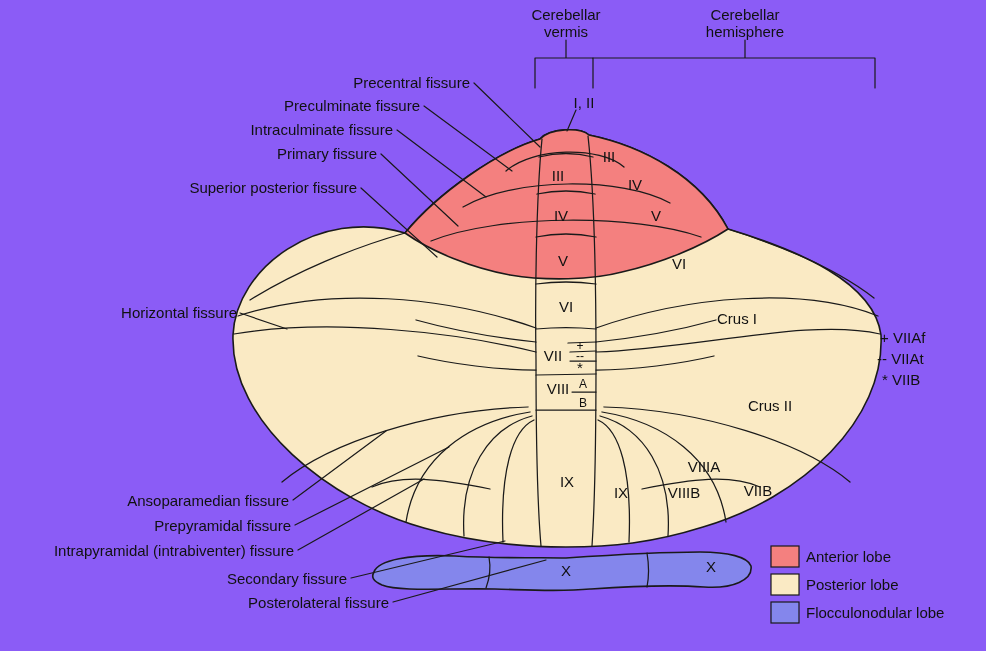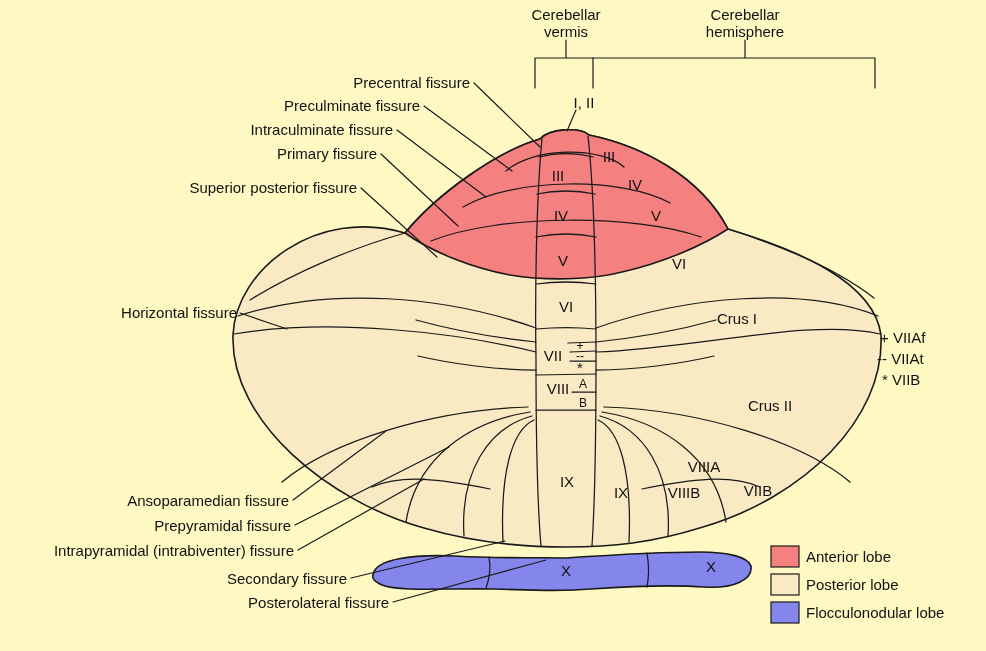--- a/index.html
+++ b/index.html
@@ -1,16 +1,16 @@
 <!DOCTYPE html>
 <html><head>
 <meta charset="utf-8">
 <style>
   html,body{margin:0;padding:0;background:#ffffff;}
-  .stage{position:relative;width:986px;height:651px;background:#fef9c3;overflow:hidden;
+  .stage{position:relative;width:986px;height:651px;background:#8b5cf6;overflow:hidden;
          font-family:"Liberation Sans", sans-serif;}
   svg{display:block;}
   text{fill:#111111;font-family:"Liberation Sans", sans-serif;font-size:15px;}
   .sm{font-size:12px;}
   .fline{fill:none;stroke:#1a1a1a;stroke-width:1.25;stroke-linecap:round;}
   .leader{fill:none;stroke:#1a1a1a;stroke-width:1.2;stroke-linecap:round;}
   .region{stroke:#1a1a1a;stroke-width:1.6;stroke-linejoin:round;}
   .swatch{stroke:#1a1a1a;stroke-width:1.2;}
 </style>
 </head>

